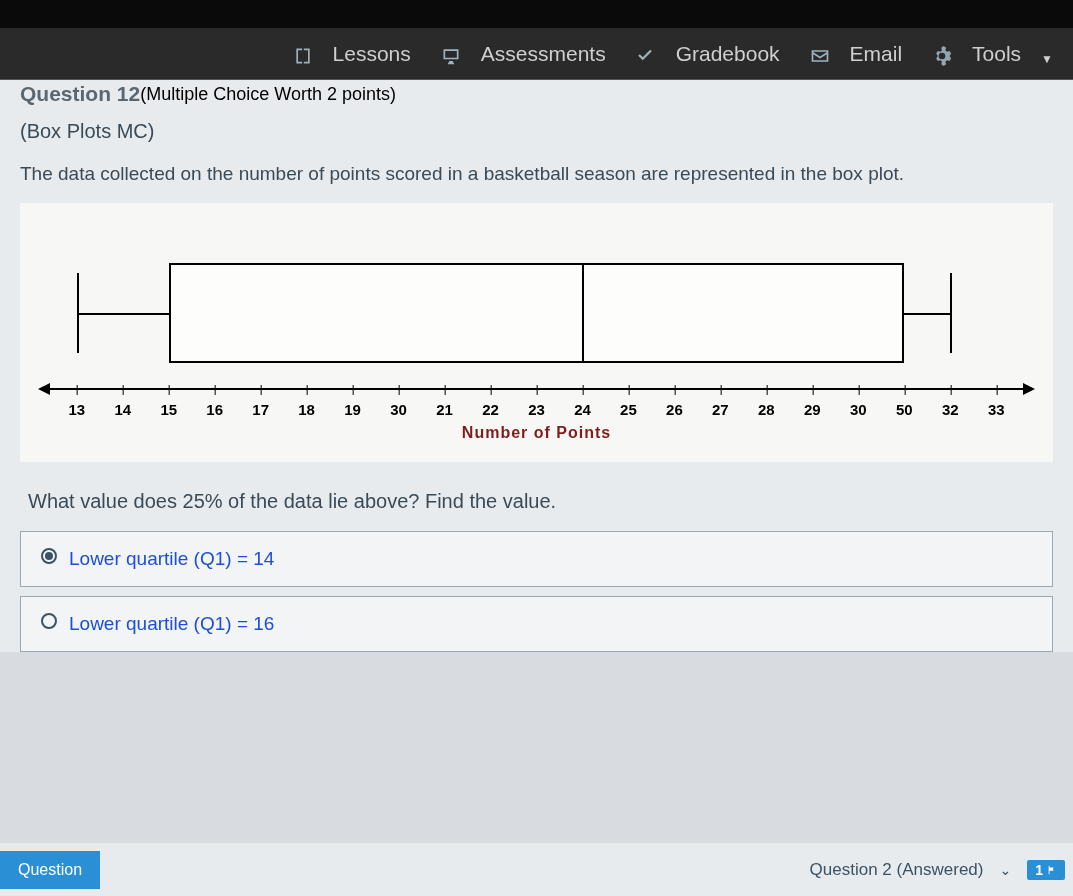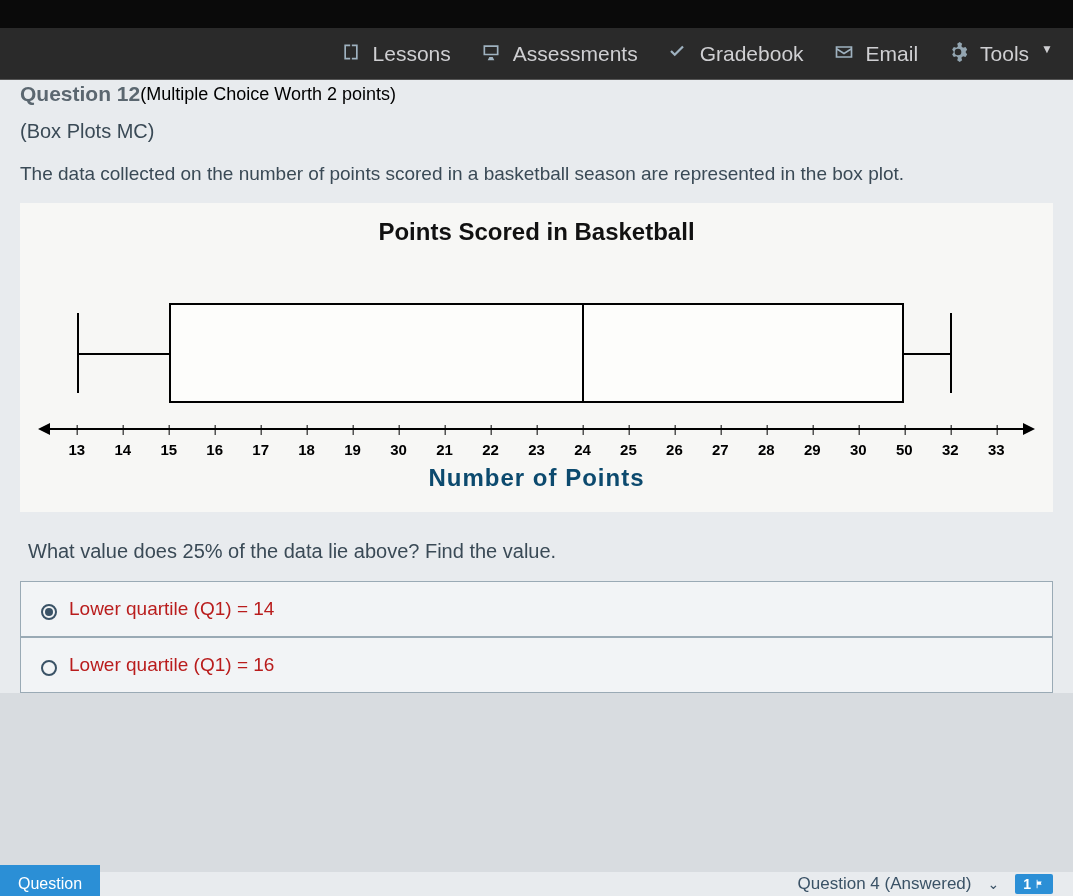--- a/index.html
+++ b/index.html
@@ -22,22 +22,22 @@
     align-items: center;
     justify-content: flex-end;
     padding: 0 20px;
     gap: 30px;
     border-bottom: 1px solid #555;
   }
   .nav-item {
     color: #cfcfd2;
     font-size: 21px;
     display: flex;
-    align-items: flex-start;
-    gap: 12px;
+    align-items: flex-end;
+    gap: 20px;
     cursor: pointer;
   }
   .nav-icon { display: inline-flex; width: 20px; height: 20px; }
   .question-header {
     background: #e8ebee;
     padding: 2px 20px 4px 20px;
     color: #5b6770;
     font-size: 21px;
     font-weight: bold;
     display:flex;
@@ -108,22 +108,22 @@
     position: absolute;
     left: 50%;
     top: -16px;
     width: 1px;
     height: 10px;
     background: #000;
   }
   .xlabel {
     text-align: center;
     font-weight: bold;
-    font-size: 24px;
-    color: #0c4a6e;
+    font-size: 16px;
+    color: #7f1d1d;
     margin-top: 6px;
     letter-spacing: 1px;
   }
   
   .whisker-line {
     position: absolute;
     height: 2px;
     background: #000;
     top: 95px;
   }
@@ -150,50 +150,50 @@
   }
   .question-text {
     color: #3a4a56;
     font-size: 20px;
     margin: 20px 0 18px 8px;
   }
   .answer-row {
     background: #f2f4f6;
     border: 1px solid #9aaab5;
     padding: 16px 20px;
-    margin-bottom: 0;
-    display: flex;
-    align-items: flex-end;
+    margin-bottom: 9px;
+    display: flex;
+    align-items: flex-start;
     gap: 12px;
     cursor: pointer;
     font-size: 19px;
-    color: #b91c1c;
+    color: #1d4ed8;
   }
   .radio {
     width: 16px; height: 16px;
     border-radius: 50%;
     border: 2px solid #3a5266;
     display: inline-flex;
     align-items: center;
     justify-content: center;
   }
   .radio.checked::after {
     content:'';
     width:8px;height:8px;border-radius:50%;background:#3a5266;
   }
   .footer {
     position: absolute;
     bottom: 0;
     left: 0; right: 0;
-    height: 24px;
+    height: 53px;
     background: #e8ebee;
     display: flex;
     align-items: center;
     justify-content: space-between;
-    padding: 0 20px 0 0;
+    padding: 0 8px 0 0;
   }
   .question-btn {
     background: #2b8fd6;
     color: #fff;
     padding: 10px 18px;
     font-size: 16px;
     cursor: pointer;
   }
   .footer-right {
     display: flex;
@@ -276,21 +276,20 @@
 <div class="question-header">
   <span>Question 12</span>
   <span class="qh-sub">(Multiple Choice Worth 2 points)</span>
 </div>
 
 <div class="content">
   <div class="subtitle">(Box Plots MC)</div>
   <div class="prompt">The data collected on the number of points scored in a basketball season are represented in the box plot.</div>
 
   <div class="chart-box">
-    <div class="chart-title">Points Scored in Basketball</div>
     <div class="chart-area" id="chart-area">
       <div class="axis-line"></div>
       <div class="axis-arrow-l"></div>
       <div class="axis-arrow-r"></div>
     <div class="tick" style="left: 3.7037%;">13</div>
         <div class="tick" style="left: 8.33333%;">14</div>
         <div class="tick" style="left: 12.963%;">15</div>
         <div class="tick" style="left: 17.5926%;">16</div>
         <div class="tick" style="left: 22.2222%;">17</div>
         <div class="tick" style="left: 26.8519%;">18</div>
@@ -329,21 +328,21 @@
       <div class="answer-row">
         <span class="radio"></span>
         <span>Lower quartile (Q1) = 16</span>
       </div>
     </div>
 </div>
 
 <div class="footer">
   <div class="question-btn">Question</div>
   <div class="footer-right">
-    <span>Question 4 (Answered)</span>
+    <span>Question 2 (Answered)</span>
     <span class="chev">⌄</span>
     <span class="q-badge">
       <span>1</span>
       <svg class="flag-mini" viewBox="0 0 24 24">
           <path d="M4 2v20h2v-8h10l-2-4 2-4H6V2H4z"></path>
         </svg>
     </span>
   </div>
 </div>
 

